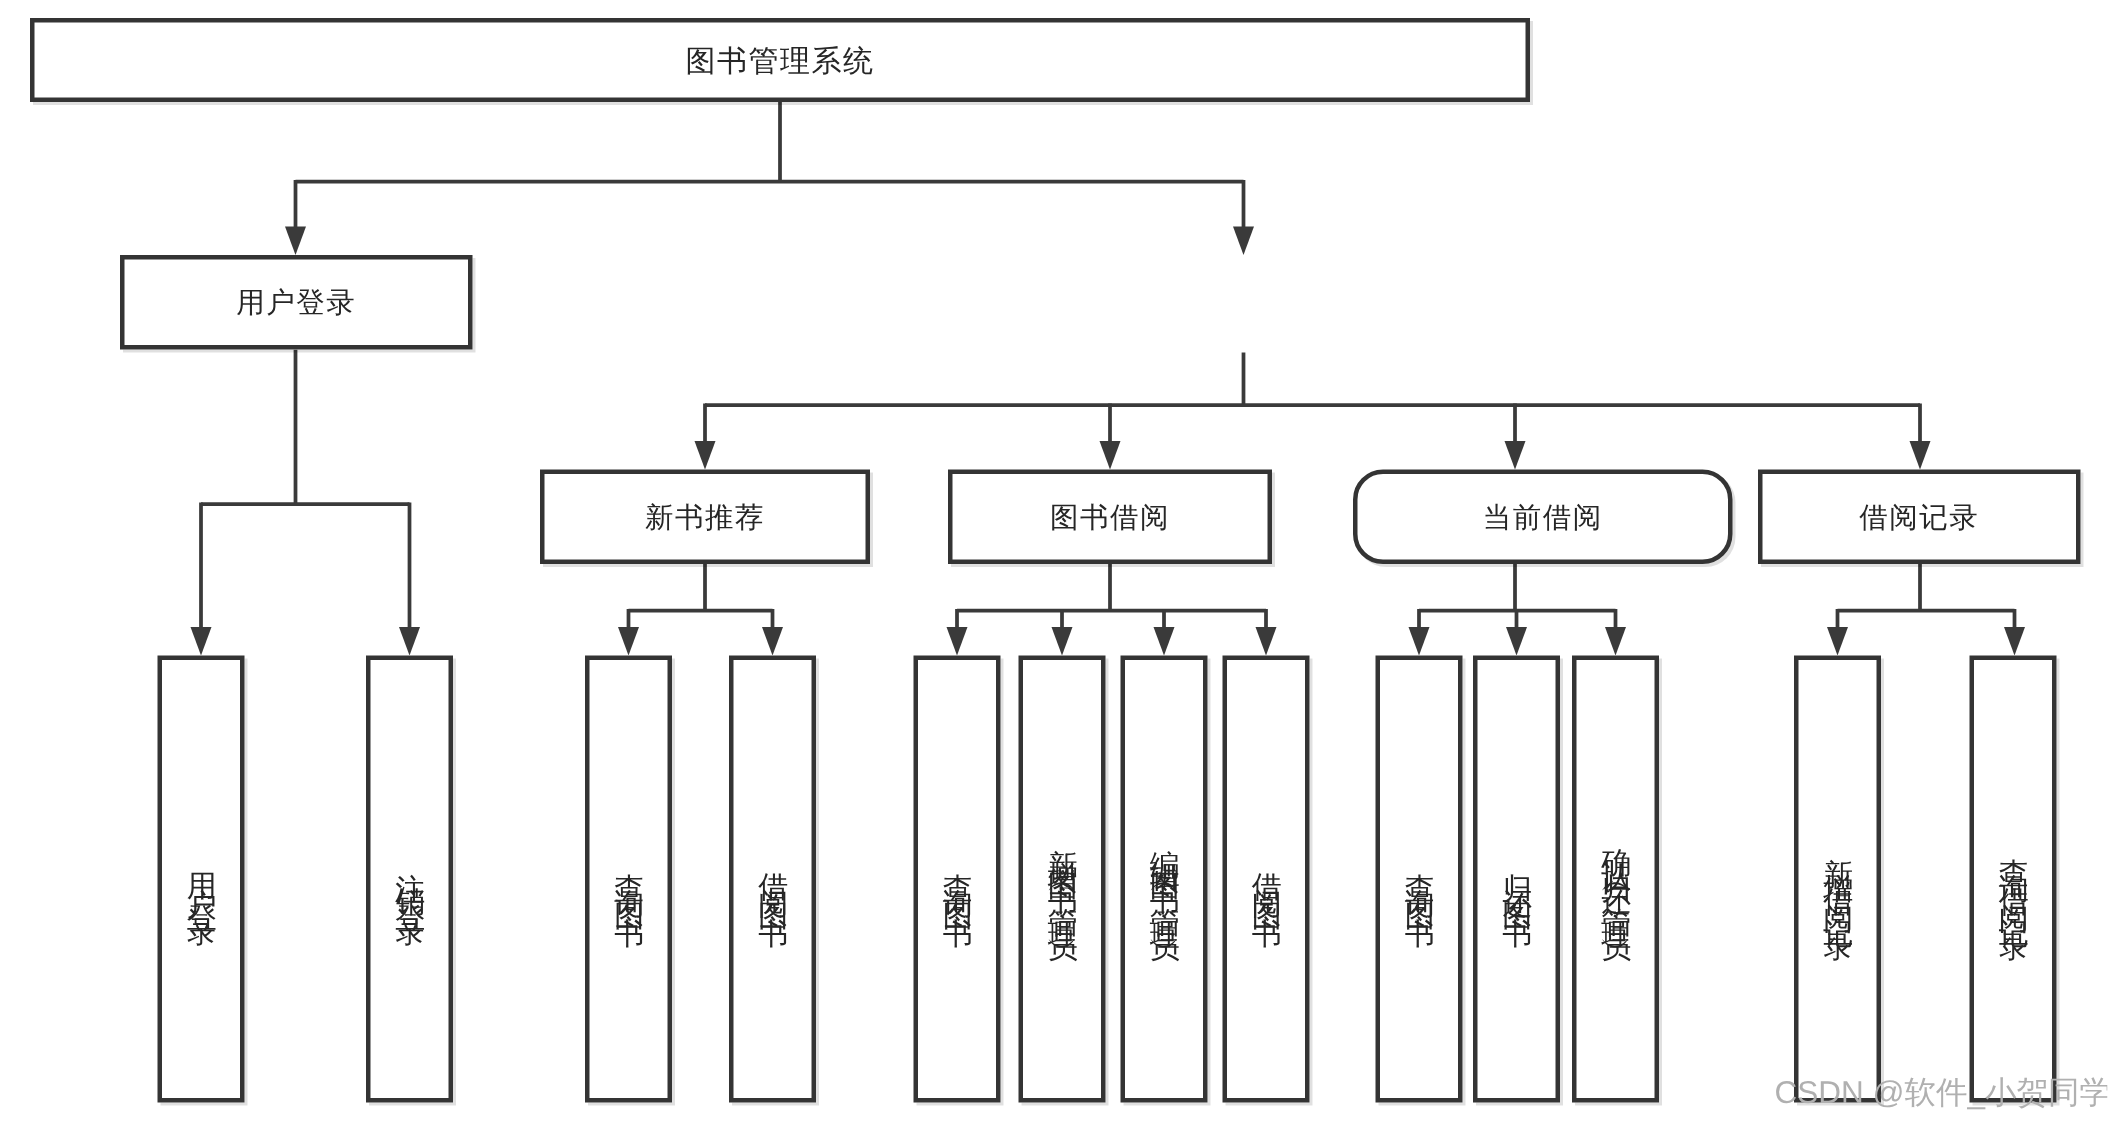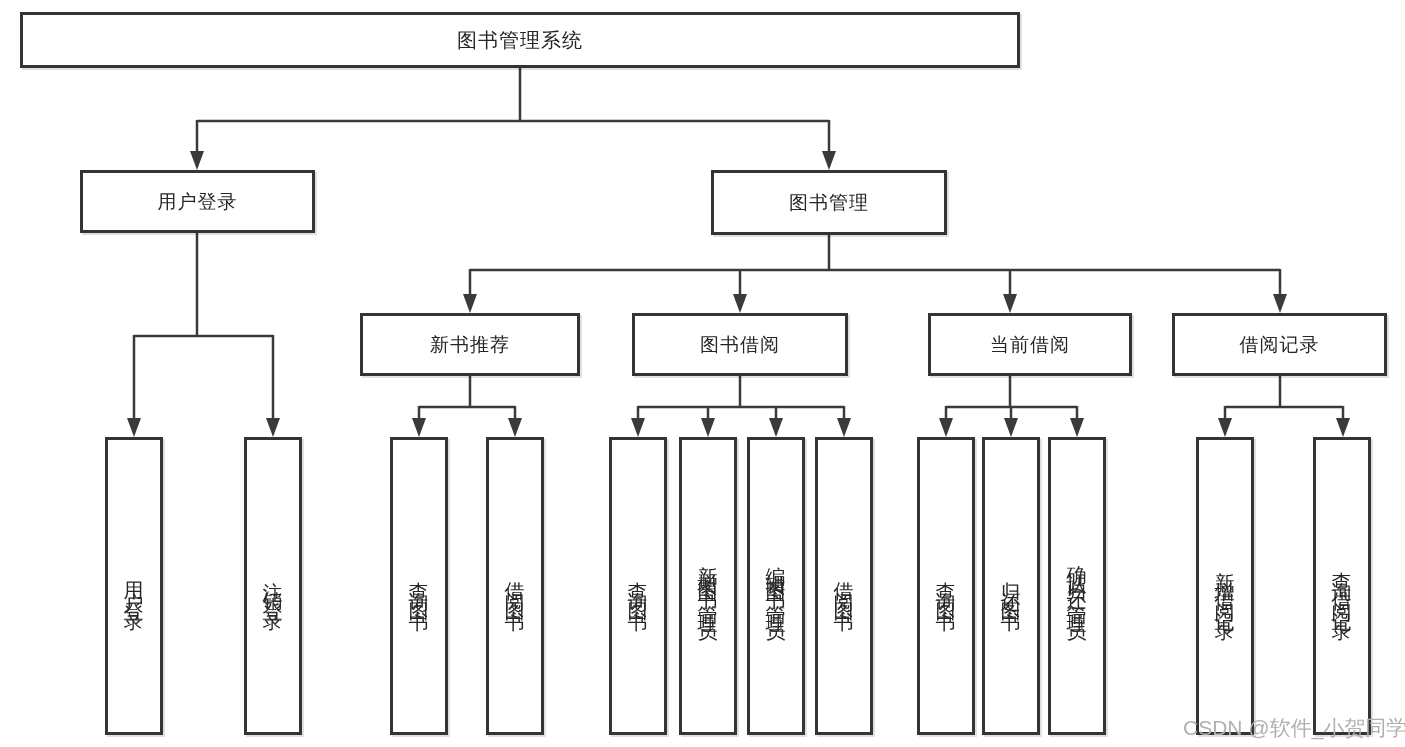--- a/index.html
+++ b/index.html
@@ -148,31 +148,28 @@
     </g>
   </svg>
 
   <div class="hbox root" style="left:20px;top:12px;width:1000px;height:56px;">
     <span class="hlabel">图书管理系统</span>
   </div>
 
   <div class="hbox" style="left:80px;top:170px;width:235px;height:63px;">
     <span class="hlabel">用户登录</span>
   </div>
-  <div class="hbox" style="left:711px;top:170px;width:236px;height:65px;">
-    <span class="hlabel">图书管理</span>
-  </div>
 
   <div class="hbox" style="left:360px;top:313px;width:220px;height:63px;">
     <span class="hlabel">新书推荐</span>
   </div>
   <div class="hbox" style="left:632px;top:313px;width:216px;height:63px;">
     <span class="hlabel">图书借阅</span>
   </div>
-  <div class="hbox" style="left:928px;top:313px;width:204px;height:63px;">
+  <div class="hbox" style="left:902px;top:313px;width:253px;height:63px;border-radius:20px;">
     <span class="hlabel">当前借阅</span>
   </div>
   <div class="hbox" style="left:1172px;top:313px;width:215px;height:63px;align-items:center;">
     <span class="hlabel">借阅记录</span>
   </div>
 
   <div class="vbox" style="left:105px;">
     <span class="vlabel">用户登录</span>
   </div>
   <div class="vbox" style="left:244px;">

